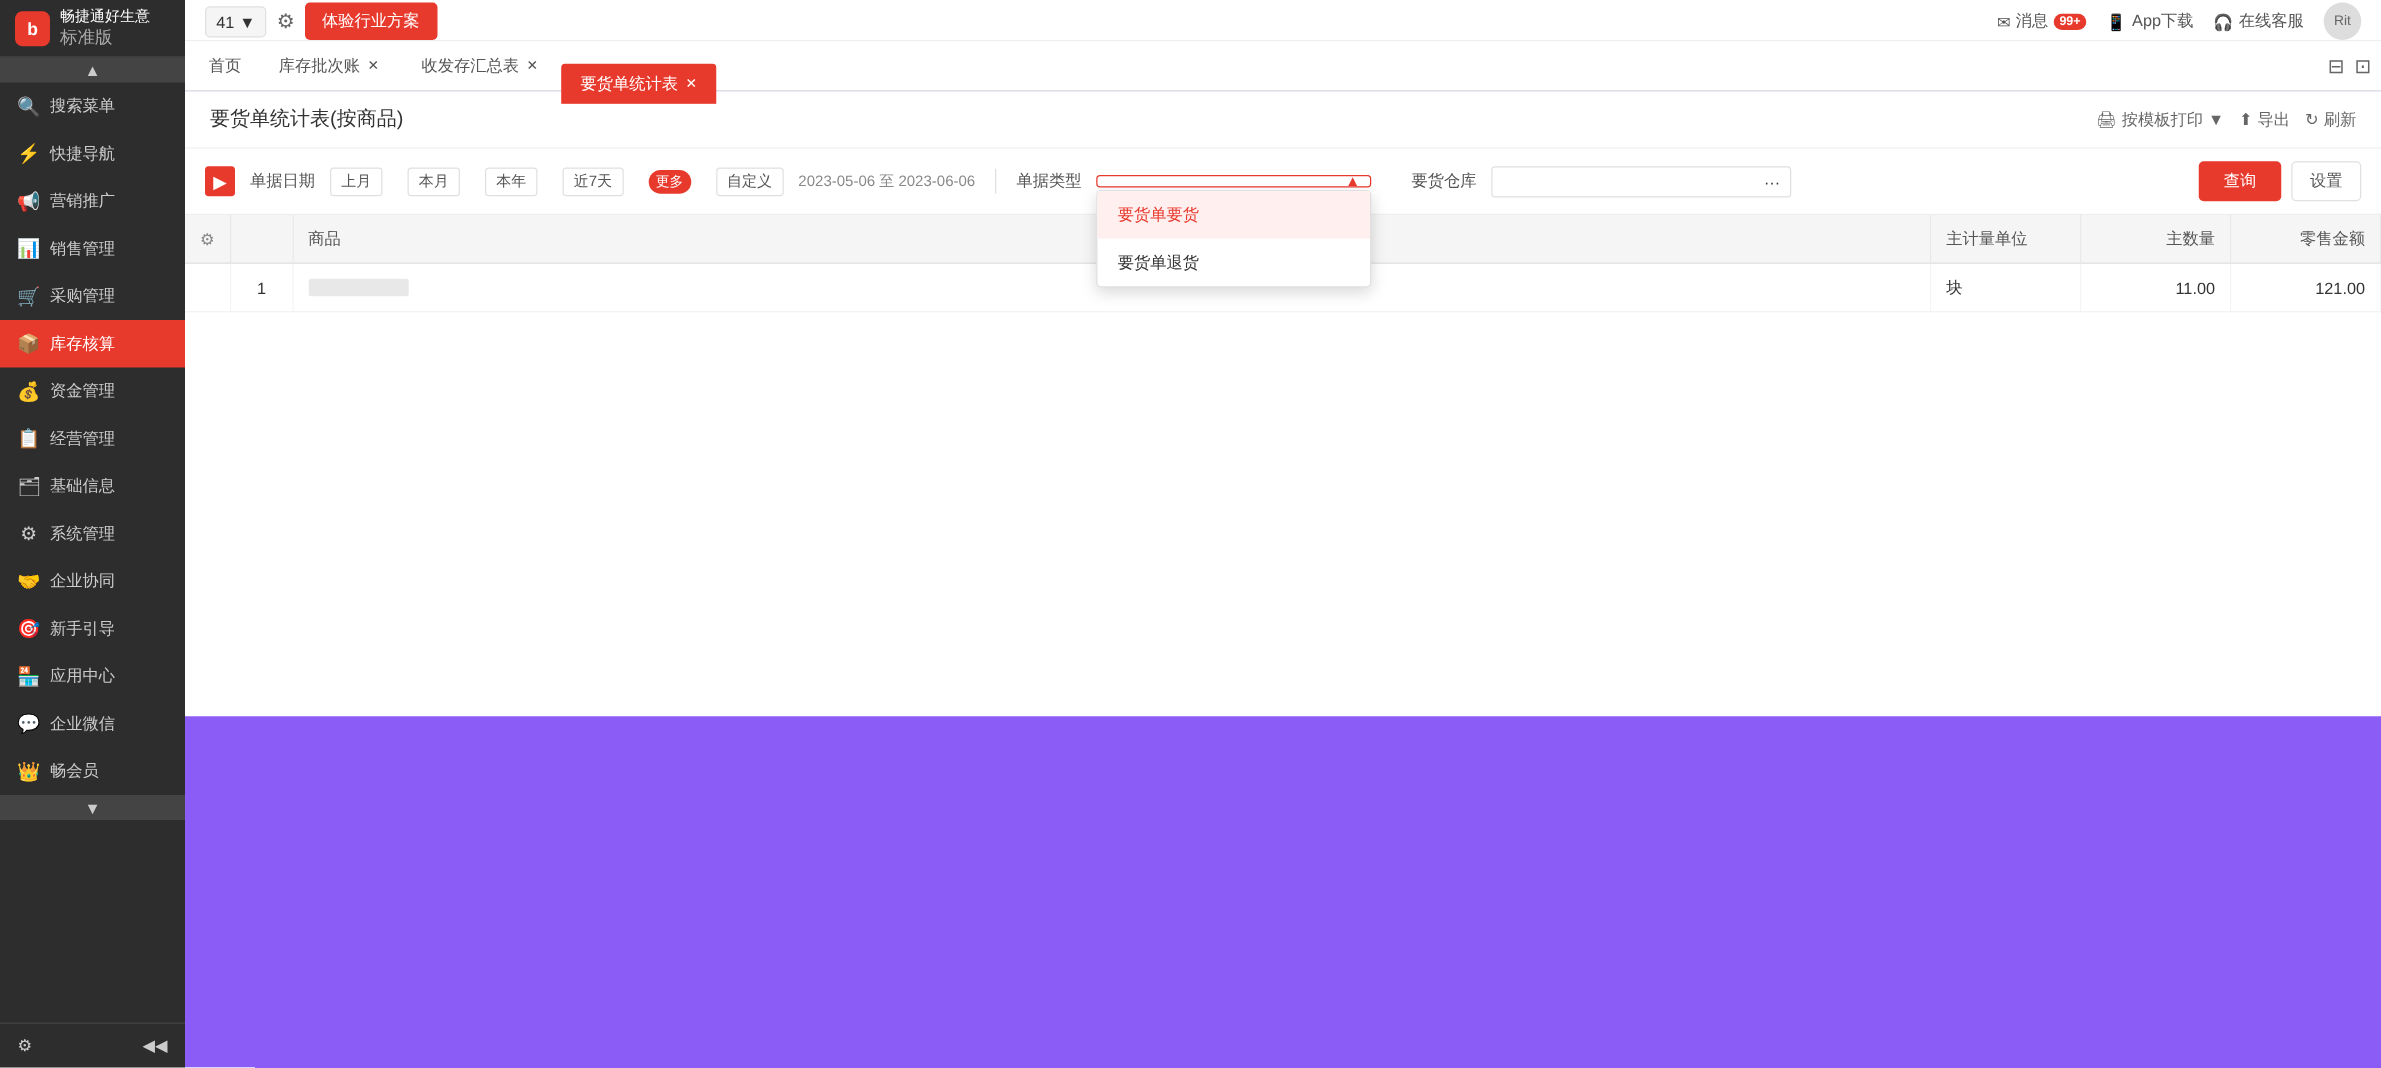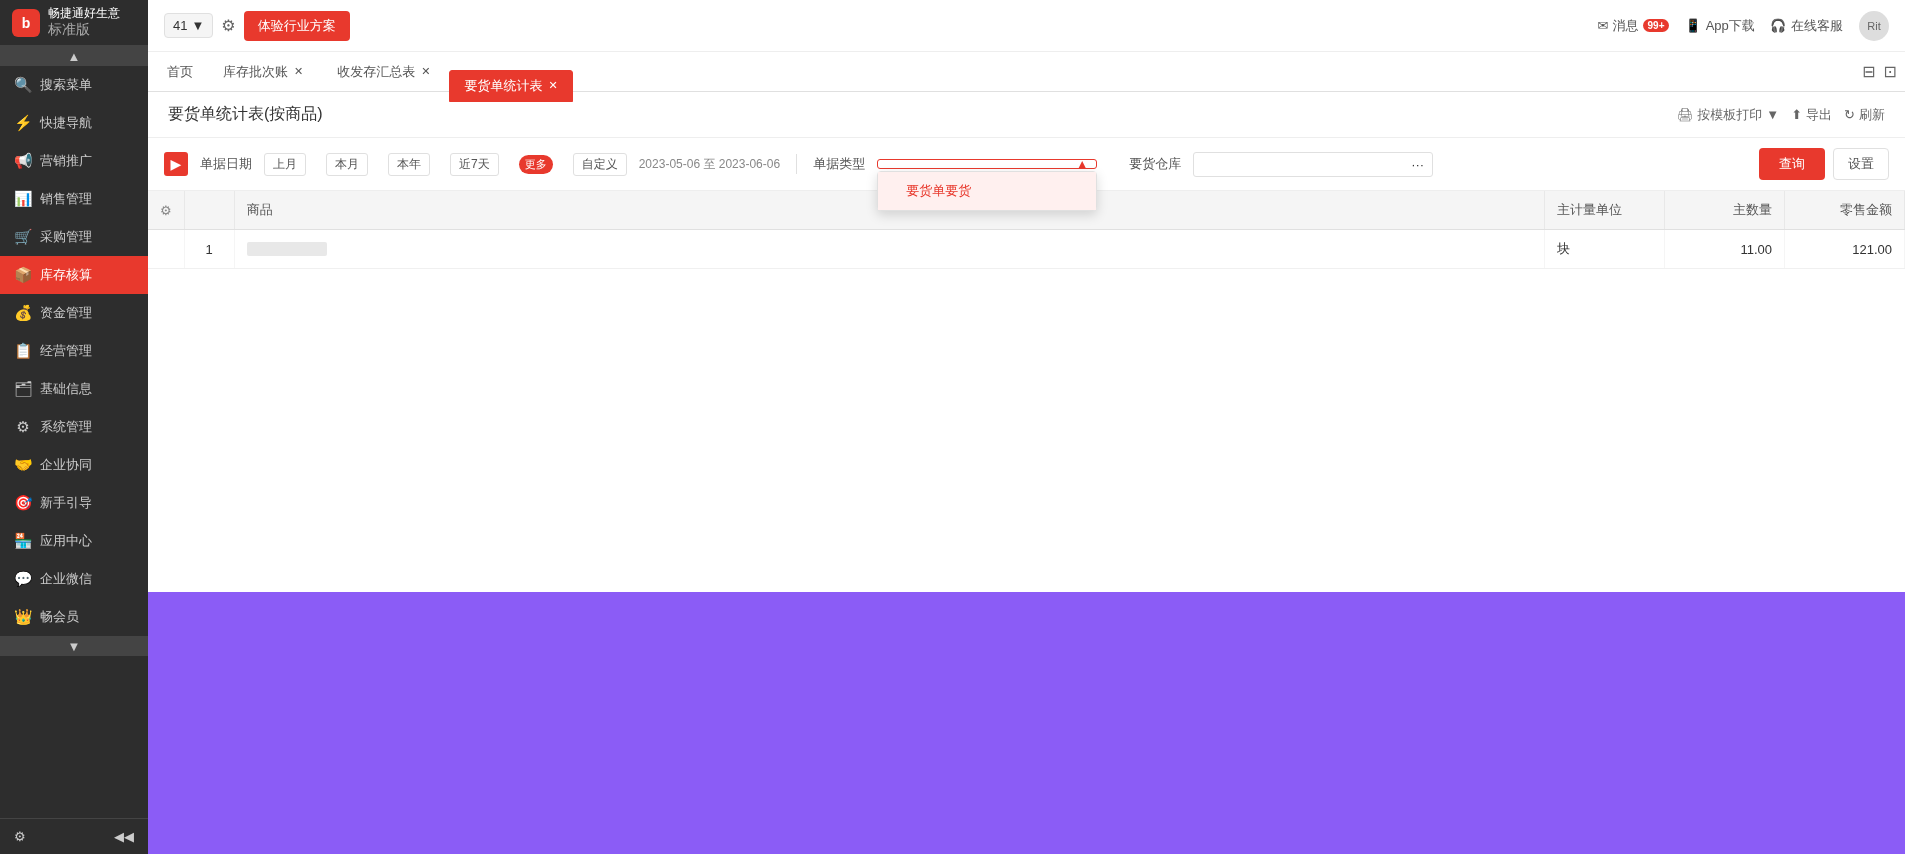--- a/index.html
+++ b/index.html
@@ -47,21 +47,21 @@
       margin-top: auto;
       border-top: 1px solid #444;
       display: flex; align-items: center; padding: 10px 14px; gap: 8px; cursor: pointer; color: #ccc;
     }
 
     
     .main { flex: 1; display: flex; flex-direction: column; height: 854px; overflow: hidden; }
 
     
     .top-header {
-      background: #fff; height: 52px; display: flex; align-items: center;
+      background: #fff; height: 33px; display: flex; align-items: flex-end;
       padding: 0 16px; border-bottom: 1px solid #eee; gap: 24px; flex-shrink: 0;
     }
     .top-header-left { display: flex; align-items: center; gap: 8px; flex: 1; }
     .store-selector {
       display: flex; align-items: center; gap: 4px; cursor: pointer;
       background: #f5f5f5; border: 1px solid #e0e0e0; border-radius: 4px;
       padding: 4px 8px; font-size: 13px; color: #333;
     }
     .settings-btn { cursor: pointer; color: #666; font-size: 16px; }
     .trial-btn {
@@ -160,21 +160,21 @@
       padding: 6px 14px; font-size: 13px; cursor: pointer; color: #555;
     }
 
     
     .dropdown-overlay {
       position: absolute; top: 100%; left: 0; z-index: 1000;
       background: white; border: 1px solid #e0e0e0; border-radius: 4px;
       box-shadow: 0 4px 12px rgba(0,0,0,0.15); min-width: 200px;
     }
     .dropdown-item {
-      padding: 10px 28px; cursor: pointer; font-size: 13px; color: #333;
+      padding: 10px 16px; cursor: pointer; font-size: 13px; color: #333;
     }
     .dropdown-item.selected { background: #fff0ef; color: #e8392d; }
 
     
     .table-area { background: #fff; margin: 0; }
     .data-table { width: 100%; border-collapse: collapse; }
     .data-table th {
       background: #f5f5f5; padding: 10px 12px; text-align: left;
       font-weight: 500; color: #555; font-size: 13px; border-bottom: 1px solid #e0e0e0;
       border-right: 1px solid #e8e8e8;
@@ -384,20 +384,23 @@
 
         <div class="filter-type-dropdown-wrapper">
           <div class="filter-select-border" style="min-width:220px; border:1px solid #e8392d; border-radius:3px; padding:4px 28px 4px 8px; font-size:13px; color:#333; background:#fff; cursor:pointer; position:relative; display:flex; align-items:center;">
             <span style="flex:1;"></span>
             <span class="select-arrow-up" style="position:absolute; right:8px; top:50%; transform:translateY(-50%); color:#e8392d; font-size:12px;">▲</span>
           </div>
 
           <div class="dropdown-overlay" style="top:calc(100% + 2px); left:0; min-width:220px;">
             <div class="dropdown-item selected">
               <span>要货单要货</span>
+            </div>
+            <div class="dropdown-item">
+              <span>要货单退货</span>
             </div>
           </div>
         </div>
 
         <span class="filter-label" style="margin-left:20px;">要货仓库</span>
 
         <div class="warehouse-select" style="min-width:240px;">
           <span></span>
           <span>···</span>
         </div>

